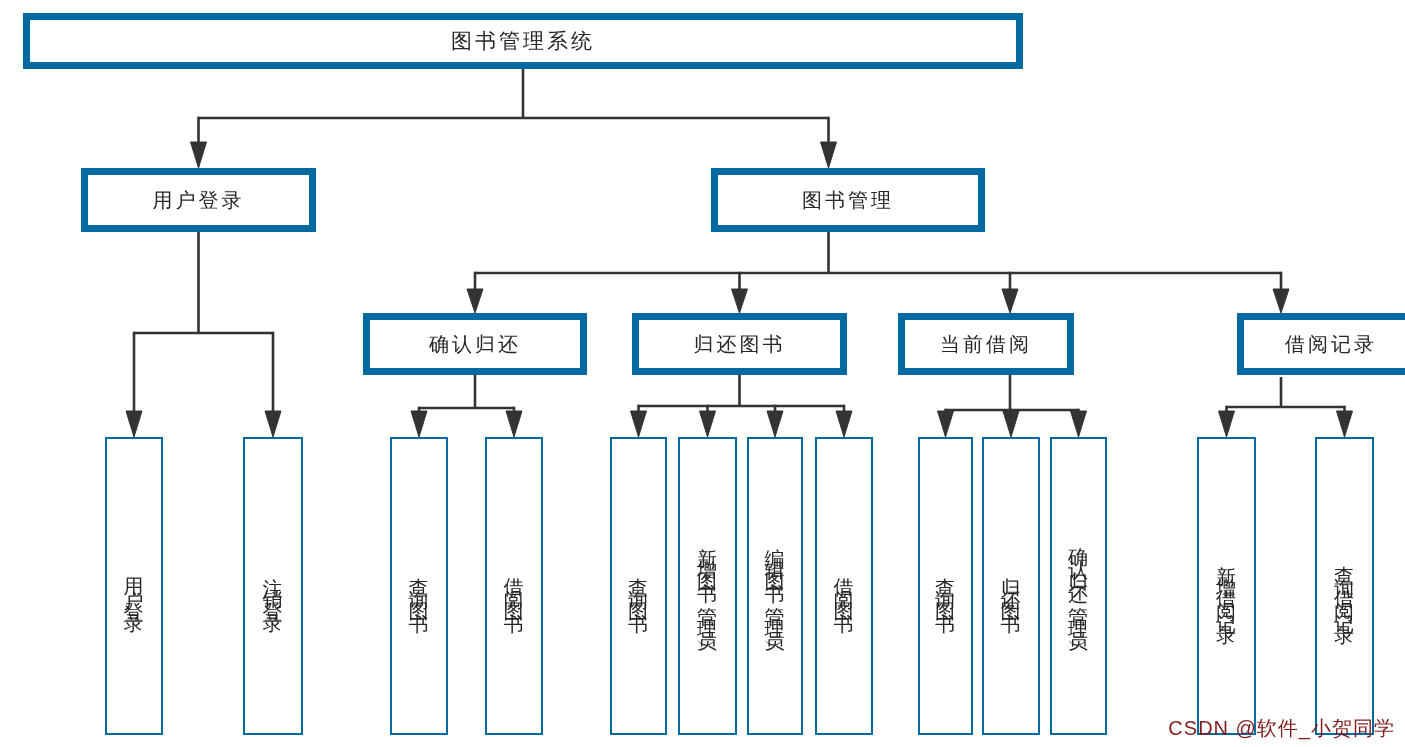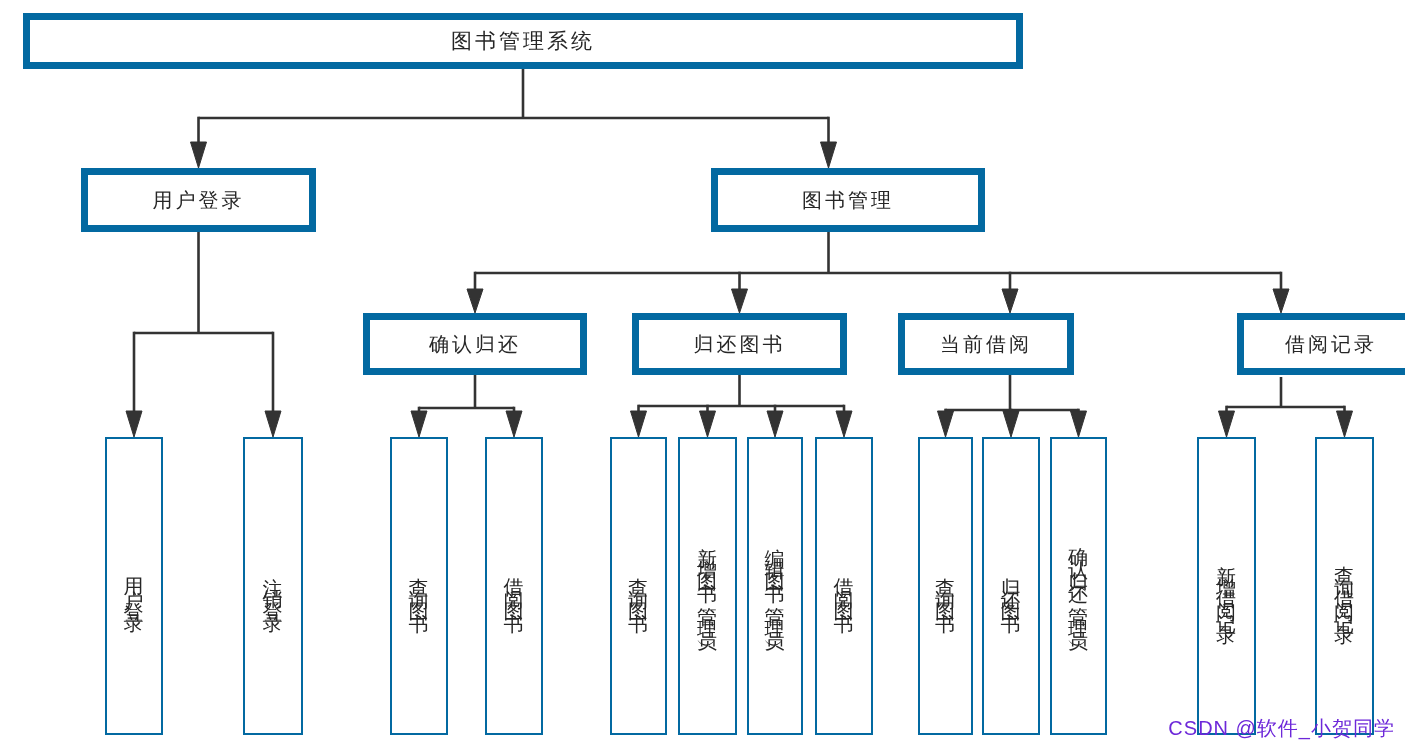--- a/index.html
+++ b/index.html
@@ -55,21 +55,21 @@
   .box.leaf .vtext {
     writing-mode: vertical-rl;
     letter-spacing: 12px;
     line-height: 1;
   }
   .watermark {
     position: absolute;
     right: 10px;
     bottom: 5px;
     font-size: 20px;
-    color: #6d28d9;
+    color: #7f1d1d;
     letter-spacing: 1px;
     white-space: nowrap;
   }
 </style>
 </head>
 <body>
 
 <div class="canvas">
 
   <svg class="connectors" viewBox="0 0 1405 747" xmlns="http://www.w3.org/2000/svg">

